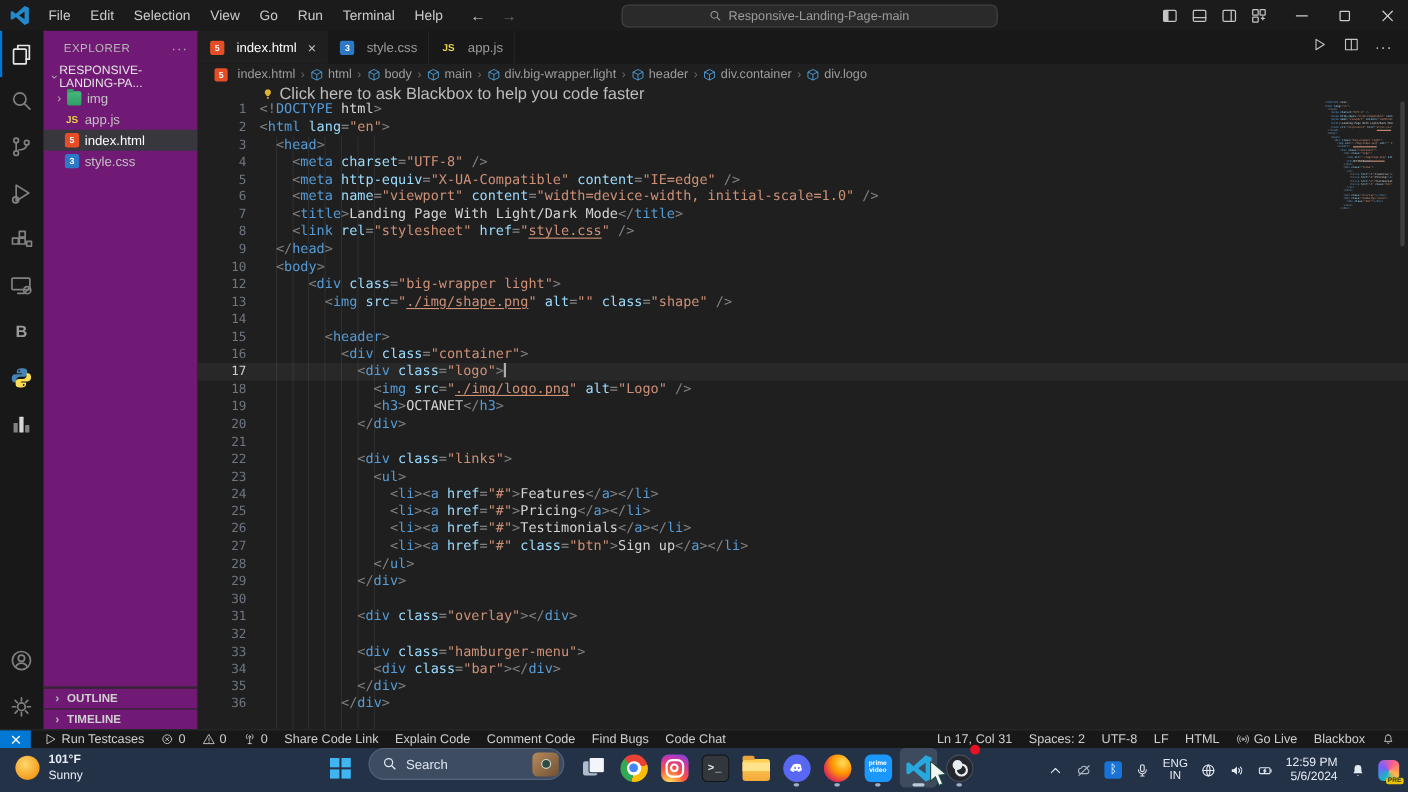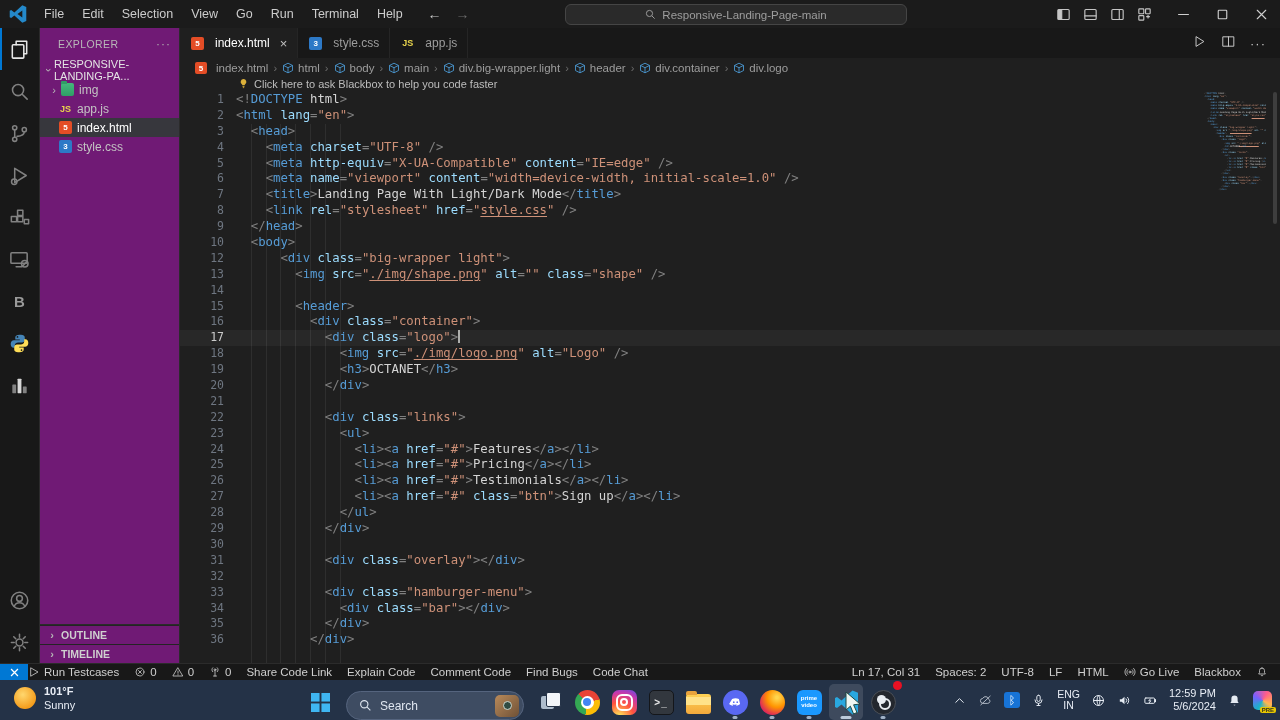--- a/index.html
+++ b/index.html
@@ -59,21 +59,21 @@
   .tab.active { background:#1f1f1f; color:#ffffff; }
   .tab .close { font-size:13px; color:#c0c0c0; margin-left:4px; }
   .ed-actions { margin-left:auto; display:flex; align-items:center; gap:14px; padding-right:14px; color:#c5c5c5; }
   .ed-actions svg { width:15px; height:15px; }
   .breadcrumb { height:20px; display:flex; align-items:center; gap:4px; padding-left:14px; font-size:11.5px; color:#9d9d9d; background:#1f1f1f; }
   .breadcrumb .sep { color:#6d6d6d; font-size:11px; margin:0 1px; }
   .breadcrumb .bi { display:flex; align-items:center; gap:4px; }
   .breadcrumb svg { width:12px; height:12px; }
 
   .code-area { position:relative; flex:1; overflow:hidden; font-family:"DejaVu Sans Mono", monospace; }
-  .hint-row { height:14px; display:flex; gap:5px; padding-left:58px; font-size:11px;
+  .hint-row { height:14px; display:flex; align-items:center; gap:5px; padding-left:58px; font-size:15px;
     color:#bdbdbd; font-family:"Liberation Sans", sans-serif; }
   .hint-row svg { width:11px; height:11px; }
   .code-lines { position:relative; }
   .code-line { display:flex; height:15.9px; line-height:15.9px; position:relative; }
   .code-line.active { background:rgba(255,255,255,0.045); }
   .ln { width:44px; text-align:right; padding-right:0; color:#6e7681; font-size:11.5px; flex:0 0 auto; }
   .code-line.active .ln { color:#cccccc; }
   .lc { white-space:pre; font-size:12.3px; margin-left:12px; }
   .tk-t { color:#569cd6; } .tk-a { color:#9cdcfe; } .tk-s { color:#ce9178; }
   .tk-p { color:#808080; } .tk-x { color:#d4d4d4; }
@@ -83,32 +83,32 @@
 
   .minimap { position:absolute; right:14px; top:14px; width:62px; color:#888; overflow:hidden; }
   .minimap .lc { font-size:2.4px; line-height:3.1px; display:block; margin:0; white-space:pre; font-family:"DejaVu Sans Mono", monospace; }
   .vscroll { position:absolute; right:3px; top:14px; width:4px; height:132px; background:rgba(121,121,121,0.35); border-radius:2px; }
 
   
   .statusbar { position:absolute; left:0; top:663px; width:1280px; height:17px; background:#181818; border-top:1px solid #2b2b2b;
     display:flex; align-items:center; color:#cfcfcf; font-size:11.5px; }
   .remote-box { width:28px; height:100%; background:#0078d4; color:#fff; display:flex; align-items:center; justify-content:center; flex:0 0 auto; }
   .remote-box svg { width:11px; height:11px; }
-  .sb-left { display:flex; align-items:center; gap:15px; padding-left:0; }
+  .sb-left { display:flex; align-items:center; gap:15px; padding-left:12px; }
   .sb-rightgrp { margin-left:auto; display:flex; align-items:center; gap:15px; padding-right:12px; }
   .sb-item { display:flex; align-items:center; gap:4px; white-space:nowrap; }
   .sb-item svg { width:12px; height:12px; }
 
   
   .taskbar { position:absolute; left:0; top:680px; width:1280px; height:40px; background:#243247; color:#e8edf5; }
   .weather { position:absolute; left:14px; top:4px; display:flex; align-items:center; gap:8px; }
   .sun { width:22px; height:22px; border-radius:50%; background:radial-gradient(circle at 40% 35%, #ffd76e, #f49d1d 70%); }
   .weather .wt { font-size:11px; line-height:14px; }
   .weather .wt b { font-weight:700; }
-  .tb-center { position:absolute; left:303px; top:0; height:40px; display:flex; align-items:flex-end; gap:9px; }
+  .tb-center { position:absolute; left:292px; top:0; height:40px; display:flex; align-items:flex-start; gap:9px; }
   .start-btn { width:26px; height:26px; display:flex; align-items:center; justify-content:center; }
   .start-btn svg { width:19px; height:19px; }
   .tsearch { width:178px; height:29px; background:#3e4c62; border:1px solid #55647e; border-radius:15px;
     display:flex; align-items:center; gap:8px; padding:0 4px 0 12px; font-size:12px; color:#dfe6f0; }
   .tsearch .cam { margin-left:auto; width:24px; height:22px; border-radius:5px;
     background:linear-gradient(135deg,#b98a5a,#6f5136); display:flex; align-items:center; justify-content:center; }
   .tsearch .cam i { width:9px; height:9px; border-radius:50%; background:#2f4b42; border:1.5px solid #cfd8cf; display:block; }
   .app-slot { position:relative; width:34px; height:36px; display:flex; align-items:center; justify-content:center; border-radius:5px; }
   .app-slot.active { background:rgba(255,255,255,0.12); }
   .app-ico { width:25px; height:25px; position:relative; }

